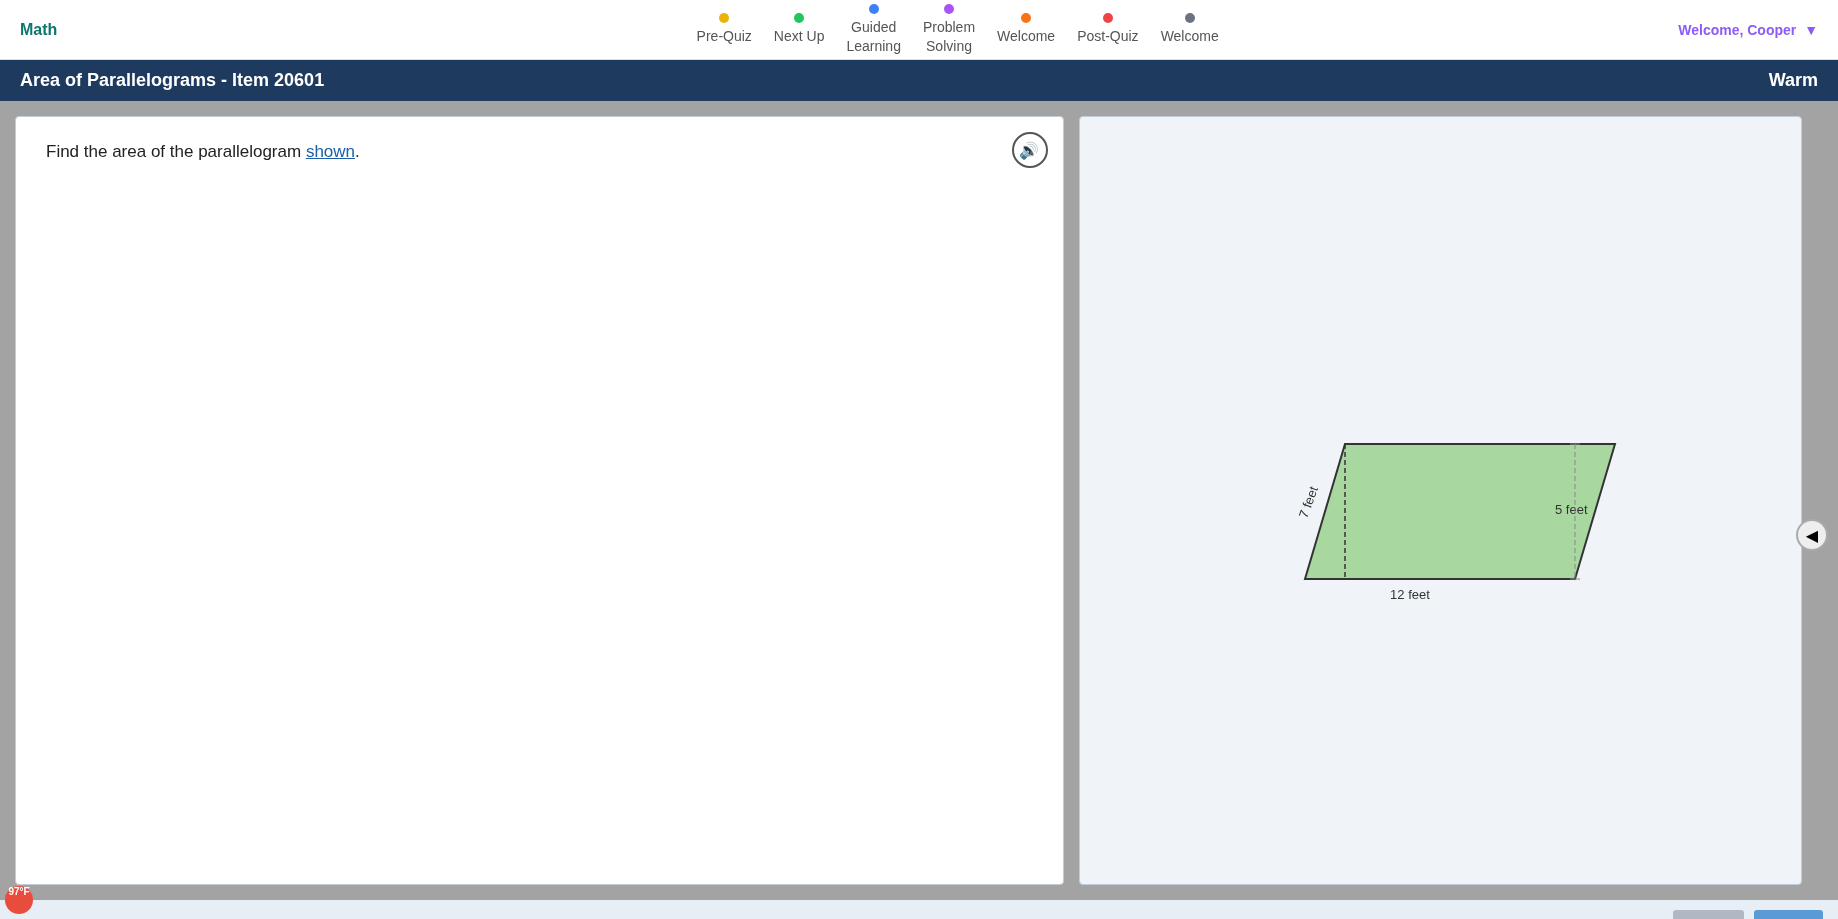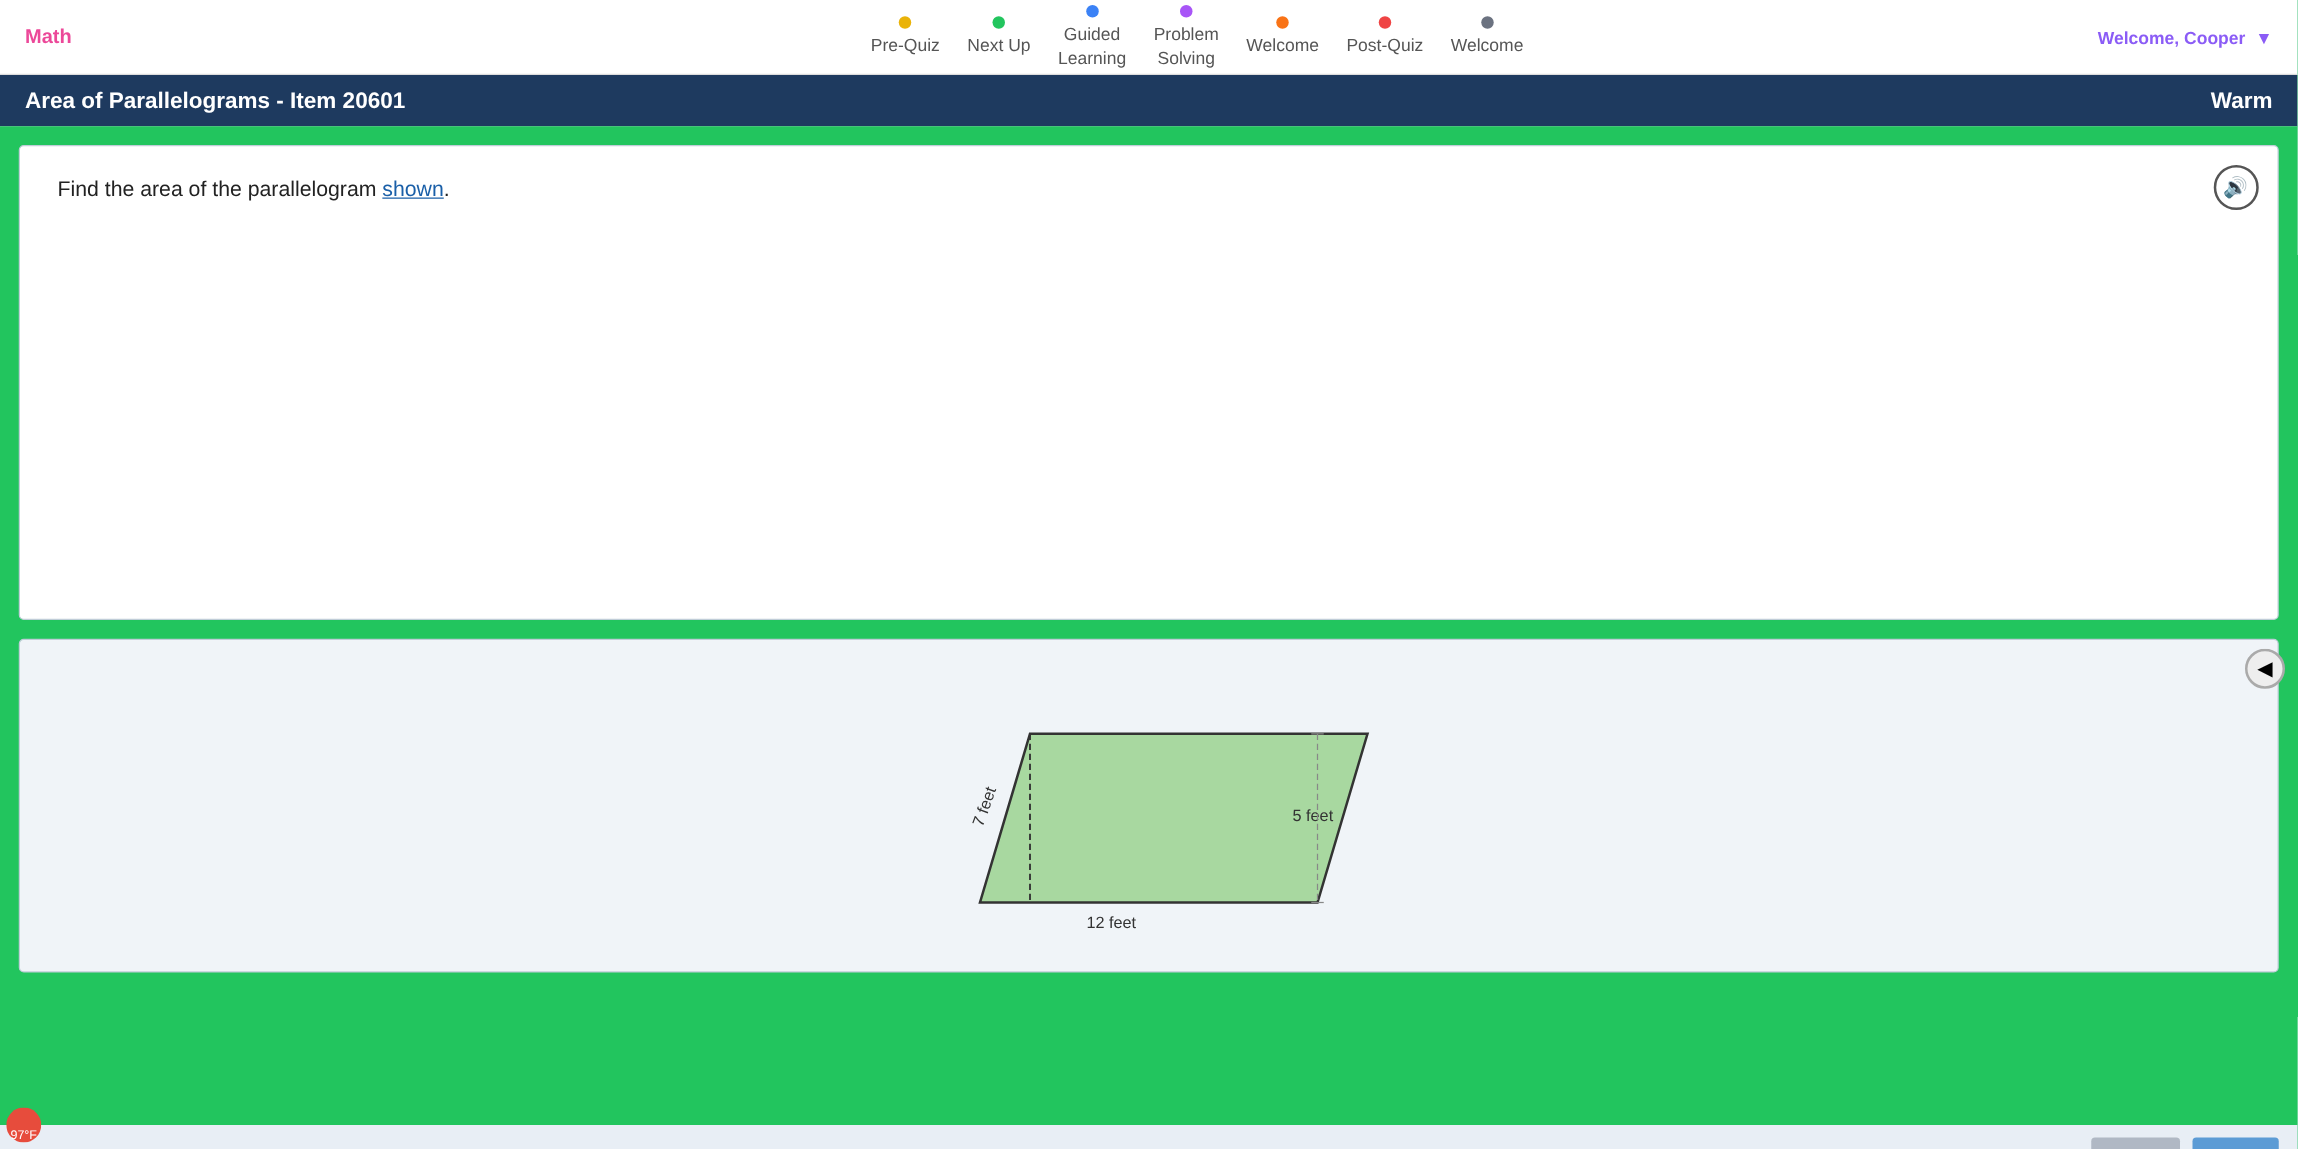--- a/index.html
+++ b/index.html
@@ -15,21 +15,21 @@
     .top-nav {
       display: flex;
       align-items: center;
       background: #fff;
       padding: 0 20px;
       height: 60px;
       border-bottom: 1px solid #ddd;
       position: relative;
     }
     .nav-math-link {
-      color: #ec4899;
+      color: #0f766e;
       font-size: 16px;
       font-weight: bold;
       text-decoration: none;
       margin-right: 40px;
     }
     .nav-steps {
       display: flex;
       align-items: center;
       gap: 22px;
       flex: 1;
@@ -74,23 +74,22 @@
       display: flex;
       align-items: flex-end;
       justify-content: space-between;
     }
 
     
     .main-area {
       display: flex;
       padding: 15px;
       gap: 15px;
-      background: #22c55e;
+      background: #a3a3a3;
       min-height: calc(919px - 120px);
-      flex-direction: column;
     }
 
     
     .question-panel {
       flex: 0 0 58%;
       background: #fff;
       border-radius: 4px;
       border: 1px solid #c0cdd8;
       padding: 25px 30px;
       min-height: 380px;
@@ -172,24 +171,24 @@
     .temp-badge {
       position: fixed;
       bottom: 5px;
       left: 5px;
       background: #e74c3c;
       color: white;
       border-radius: 50%;
       width: 28px;
       height: 28px;
       display: flex;
-      align-items: flex-end;
+      align-items: flex-start;
       justify-content: center;
       font-size: 10px;
-      font-weight: normal;
+      font-weight: bold;
     }
   </style>
 </head>
 <body>
 
 <div class="top-nav">
   <a class="nav-math-link">Math</a>
 
   <div class="nav-steps">
     <div class="nav-step prequiz">

